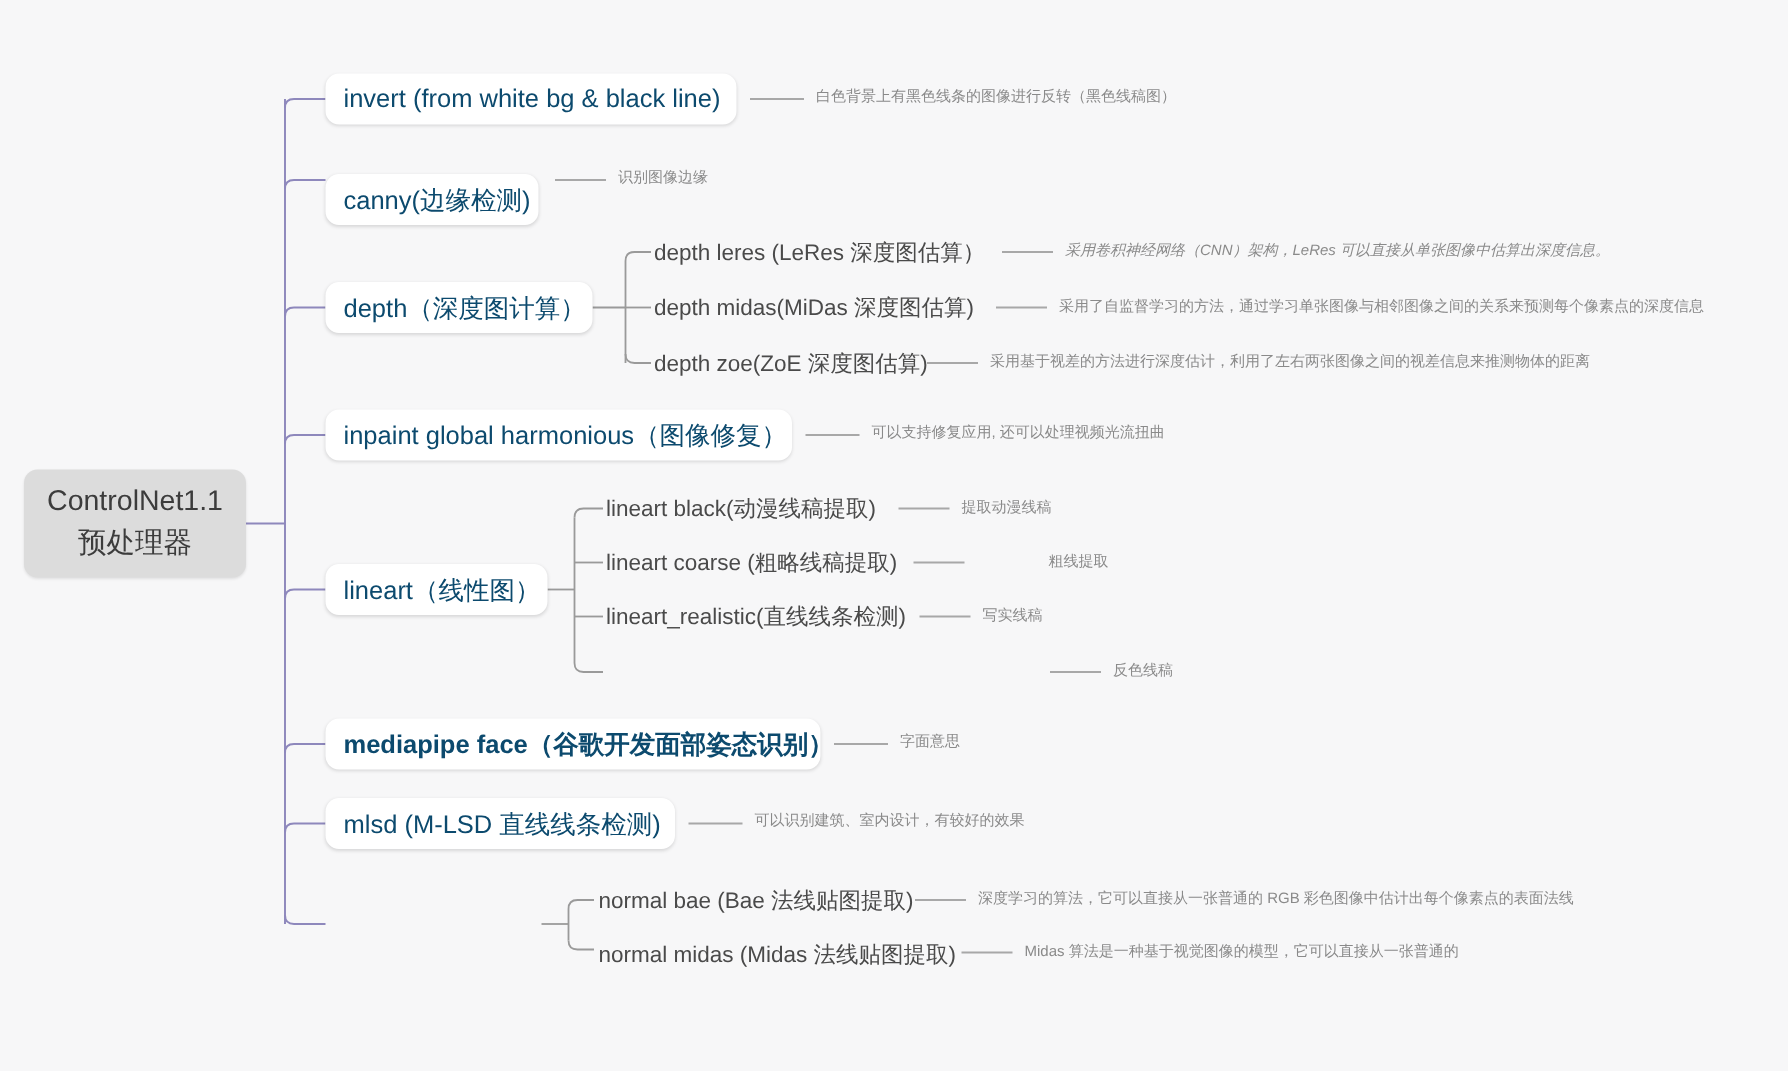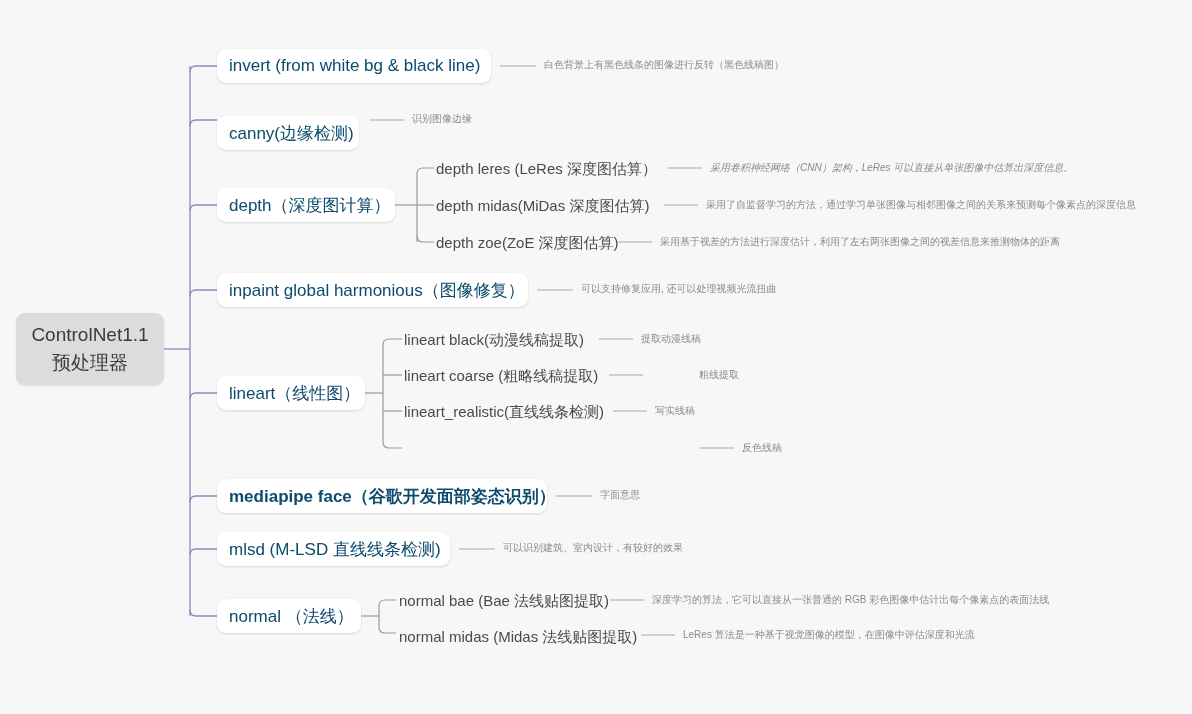--- a/index.html
+++ b/index.html
@@ -204,27 +204,24 @@
   <div class="box-node" style="left:217px; top:479px; width:330px; height:34px;font-weight:bold;">
     <span>mediapipe face（谷歌开发面部姿态识别）</span>
   </div>
   <div class="note" style="left:600px; top:490px;">字面意思</div>
 
   <div class="box-node" style="left:217px; top:532px; width:233px; height:34px;">
     <span>mlsd (M-LSD 直线线条检测)</span>
   </div>
   <div class="note" style="left:503px; top:543px;">可以识别建筑、室内设计，有较好的效果</div>
 
-  <div class="box-node" style="left:217px; top:599px; width:144px; height:34px;">
-    <span>normal （法线）</span>
-  </div>
 
   <div class="leaf-node" style="left:399px; top:593px;">
     <span>normal bae (Bae 法线贴图提取)</span>
   </div>
   <div class="note" style="left:652px; top:595px;">深度学习的算法，它可以直接从一张普通的 RGB 彩色图像中估计出每个像素点的表面法线</div>
 
   <div class="leaf-node" style="left:399px; top:629px;">
     <span>normal midas (Midas 法线贴图提取)</span>
   </div>
-  <div class="note" style="left:683px; top:630px;">LeRes 算法是一种基于视觉图像的模型，在图像中评估深度和光流</div>
+  <div class="note" style="left:683px; top:630px;">Midas 算法是一种基于视觉图像的模型，它可以直接从一张普通的</div>
 
 </div>
 
 </body></html>

